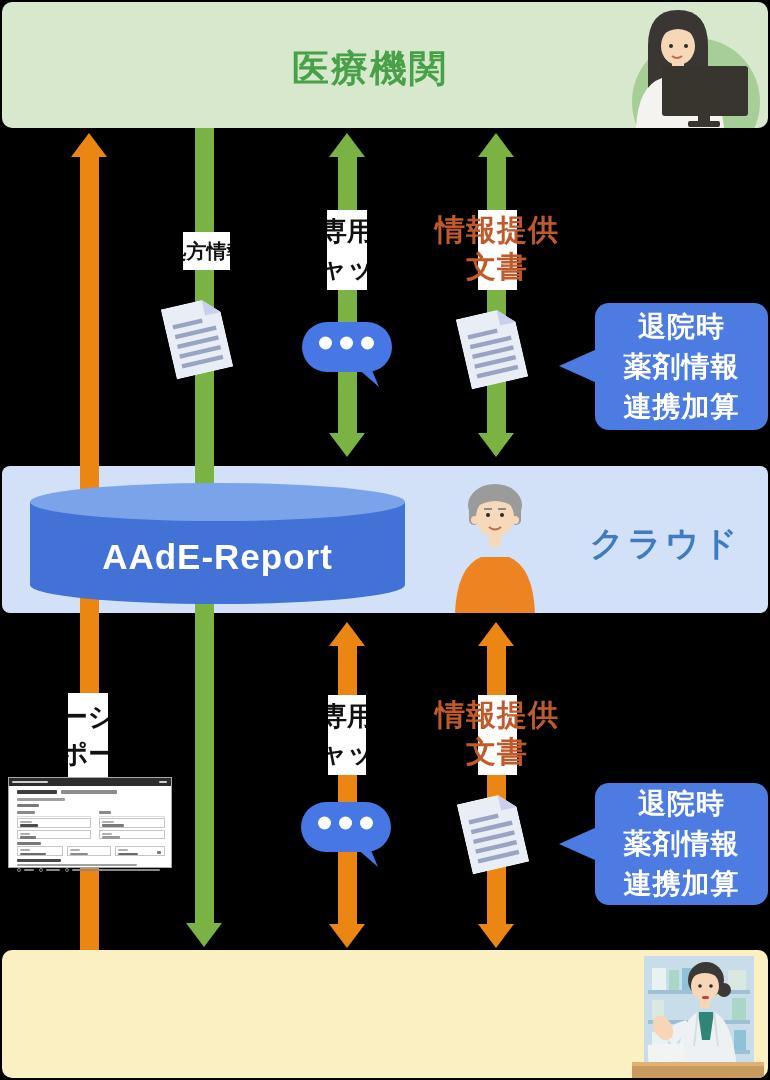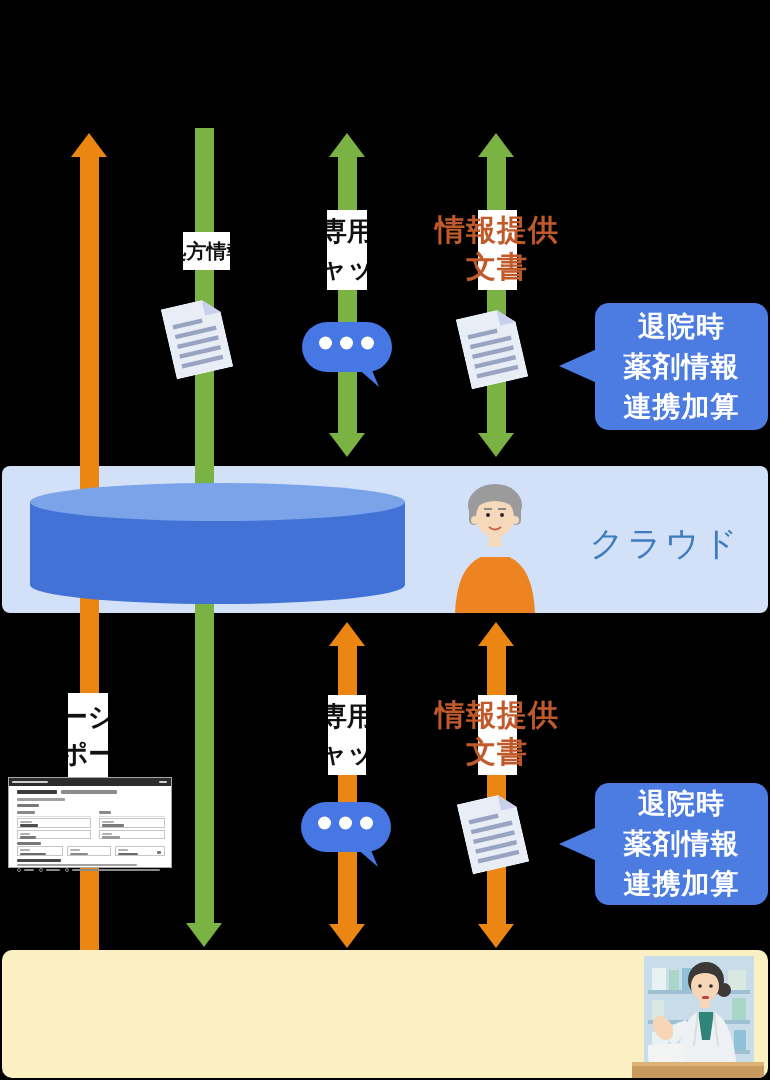--- a/index.html
+++ b/index.html
@@ -24,21 +24,21 @@
 
   
   .banner{position:absolute;left:2px;width:766px;overflow:hidden;}
   .banner.top{top:2px;height:126px;background:var(--med-bg);border-radius:10px;z-index:3;}
   .banner.cloud{top:466px;height:147px;background:var(--cloud-bg);border-radius:8px;z-index:1;}
   .banner.bottom{top:950px;height:128px;background:var(--pharm-bg);border-radius:10px;z-index:3;}
   .banner-title{position:absolute;left:0;right:0;text-align:center;font-weight:bold;}
   .med-title{top:42px;font-size:37px;color:var(--med-title);letter-spacing:2px;right:30px;}
   .pharm-title{top:36px;font-size:39px;color:var(--pharm-title);letter-spacing:7px;}
   .cloud-title{position:absolute;left:560px;top:521px;width:210px;text-align:center;
-    font-size:34px;font-weight:normal;color:var(--cloud-title);letter-spacing:3px;z-index:3;}
+    font-size:34px;font-weight:bold;color:var(--cloud-title);letter-spacing:3px;z-index:3;}
 
   
   .shaft{position:absolute;width:19px;z-index:2;}
   .shaft.green{background:var(--green);}
   .shaft.orange{background:var(--orange);}
   .head{position:absolute;width:0;height:0;z-index:2;}
   .head.up{border-left:18px solid transparent;border-right:18px solid transparent;}
   .head.down{border-left:18px solid transparent;border-right:18px solid transparent;}
   .head.up.green{border-bottom:24px solid var(--green);}
   .head.down.green{border-top:24px solid var(--green);}
@@ -103,25 +103,44 @@
   <div class="head down green" style="left:478px;top:433px;"></div>
 
   <div class="head up orange" style="left:329px;top:622px;"></div>
   <div class="shaft orange" style="left:338px;top:644px;height:282px;"></div>
   <div class="head down orange" style="left:329px;top:924px;"></div>
 
   <div class="head up orange" style="left:478px;top:622px;"></div>
   <div class="shaft orange" style="left:487px;top:644px;height:282px;"></div>
   <div class="head down orange" style="left:478px;top:924px;"></div>
 
+  <div class="banner top">
+    <div class="banner-title med-title">医療機関</div>
+    <svg class="" style="position:absolute;right:6px;top:0;" width="148" height="126" viewBox="0 0 148 126">
+      <circle cx="82" cy="100" r="64" fill="#a7ce97"></circle>
+      <path d="M34,44 Q34,8 64,8 Q94,8 94,44 L94,88 Q94,98 84,98 L44,98 Q34,98 34,88 Z" fill="#3a3633"></path>
+      <ellipse cx="64" cy="44" rx="17" ry="19" fill="#f6d7b8"></ellipse>
+      <path d="M47,34 Q64,20 81,34 L81,27 Q64,14 47,27 Z" fill="#3a3633"></path>
+      <rect x="58" y="58" width="12" height="12" fill="#f6d7b8"></rect>
+      <path d="M22,126 Q24,84 48,76 L80,76 Q106,84 110,126 Z" fill="#f5f3f0"></path>
+      <path d="M58,78 L62,100 M70,78 L66,100" stroke="#b5543c" stroke-width="3" fill="none"></path>
+      <circle cx="57" cy="44" r="2" fill="#2e2b28"></circle>
+        <circle cx="72" cy="44" r="2" fill="#2e2b28"></circle>
+      <path d="M58,54 Q63,58 68,54" stroke="#c46a4a" stroke-width="2" fill="none"></path>
+      <rect x="48" y="64" width="86" height="50" rx="3" fill="#38342e"></rect>
+      <rect x="84" y="114" width="12" height="7" fill="#38342e"></rect>
+      <rect x="74" y="119" width="32" height="6" rx="2" fill="#38342e"></rect>
+    </svg>
+  </div>
 
   <div class="cyl">
     <div class="mid"></div>
     <div class="bot"></div>
     <div class="top"></div>
+    <div class="cap">AAdE-Report</div>
   </div>
 
   <svg style="position:absolute;left:445px;top:477px;z-index:3;" width="100" height="136" viewBox="0 0 100 136">
     <ellipse cx="50" cy="28" rx="27" ry="21" fill="#9b9b9b"></ellipse>
     <rect x="24" y="26" width="10" height="22" rx="5" fill="#9b9b9b"></rect>
     <rect x="66" y="26" width="10" height="22" rx="5" fill="#9b9b9b"></rect>
     <circle cx="30" cy="43" r="4" fill="#f6d8ba"></circle>
       <circle cx="70" cy="43" r="4" fill="#f6d8ba"></circle>
     <ellipse cx="50" cy="40" rx="19" ry="20" fill="#f6d8ba"></ellipse>
     <path d="M31,30 Q50,18 69,30 L69,24 Q50,12 31,24 Z" fill="#9b9b9b"></path>

